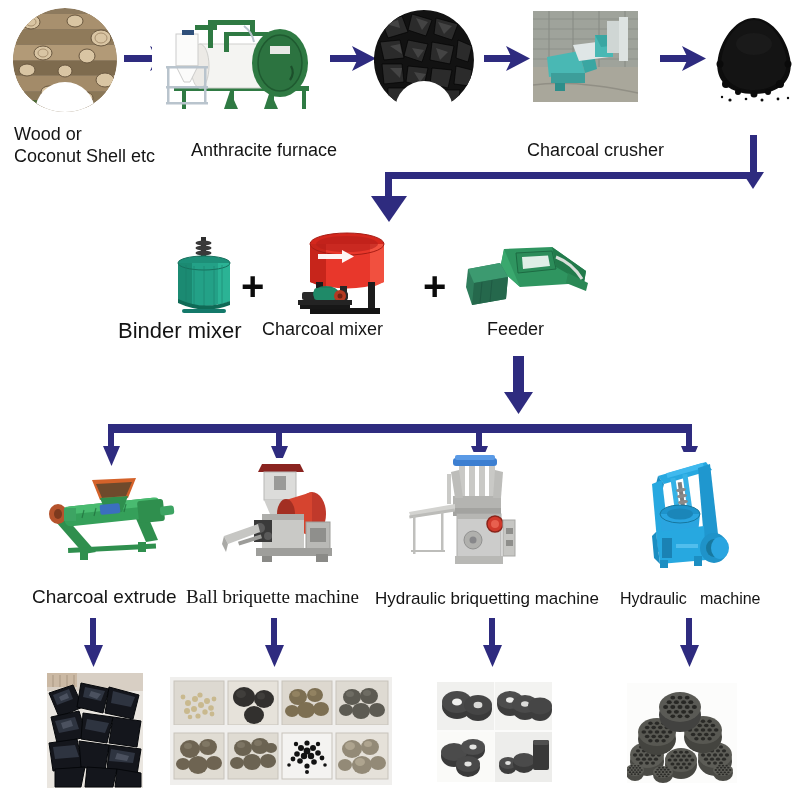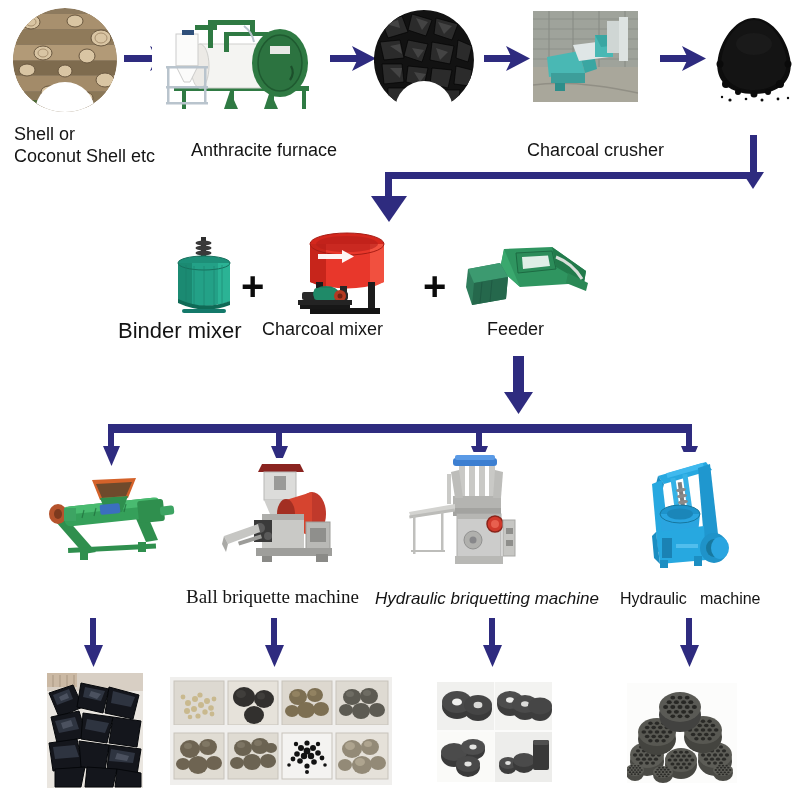--- a/index.html
+++ b/index.html
@@ -260,21 +260,21 @@
           <circle cx="36" cy="85" r="1.3"></circle>
         <circle cx="52" cy="86" r="1.5"></circle>
           <circle cx="68" cy="85" r="1.4"></circle>
         <circle cx="12" cy="83" r="1.2"></circle>
           <circle cx="78" cy="84" r="1.2"></circle>
       </g>
       <ellipse cx="44" cy="30" rx="18" ry="11" fill="#1b1b1b" opacity="0.85"></ellipse>
     </svg>
   </div>
 
-  <div class="lbl" style="left:14px;top:124px;font-size:18px;">Shell or</div>
+  <div class="lbl" style="left:14px;top:124px;font-size:18px;">Wood or</div>
   <div class="lbl" style="left:14px;top:146px;font-size:18px;">Coconut Shell etc</div>
   <div class="lbl" style="left:191px;top:140px;font-size:18px;">Anthracite furnace</div>
   <div class="lbl" style="left:527px;top:140px;font-size:18px;">Charcoal crusher</div>
 
   <div>
 
     <div class="vshaft" style="left:750px;top:135px;width:7px;height:40px;"></div>
     <div class="head-d" style="left:742px;top:172px;"></div>
 
     <div class="hshaft" style="left:385px;top:172px;width:369px;height:7px;"></div>
@@ -559,22 +559,23 @@
 
       <ellipse cx="82" cy="96" rx="14" ry="15" fill="#1f93c9"></ellipse>
       <ellipse cx="82" cy="96" rx="8" ry="9" fill="#17789f"></ellipse>
       <ellipse cx="88" cy="96" rx="9" ry="11" fill="#2aa5e0"></ellipse>
 
       <rect x="28" y="108" width="8" height="8" fill="#1c8ec2"></rect>
       <rect x="62" y="104" width="8" height="10" fill="#1c8ec2"></rect>
     </svg>
   </div>
 
+  <div class="lbl" style="left:32px;top:586px;font-size:19px;">Charcoal extrude</div>
   <div class="lbl" style="left:186px;top:586px;font-size:19px;font-family:Liberation Serif, serif;">Ball briquette machine</div>
-  <div class="lbl" style="left:375px;top:589px;font-size:17px;font-style:italic;">Hydraulic briquetting machine</div>
+  <div class="lbl" style="left:375px;top:589px;font-size:17px;">Hydraulic briquetting machine</div>
   <div class="lbl" style="left:620px;top:590px;font-size:16px;">Hydraulic   machine</div>
 
   <div>
     <div class="vshaft" style="left:90px;top:618px;width:6px;height:34px;"></div>
     <div class="abs" style="left:84px;top:645px;">
       <svg width="19" height="22" viewBox="0 0 19 22">
           <path d="M0,0 L19,0 L9.5,22 Z" fill="#2e2b7f"></path>
         </svg>
     </div>
 

